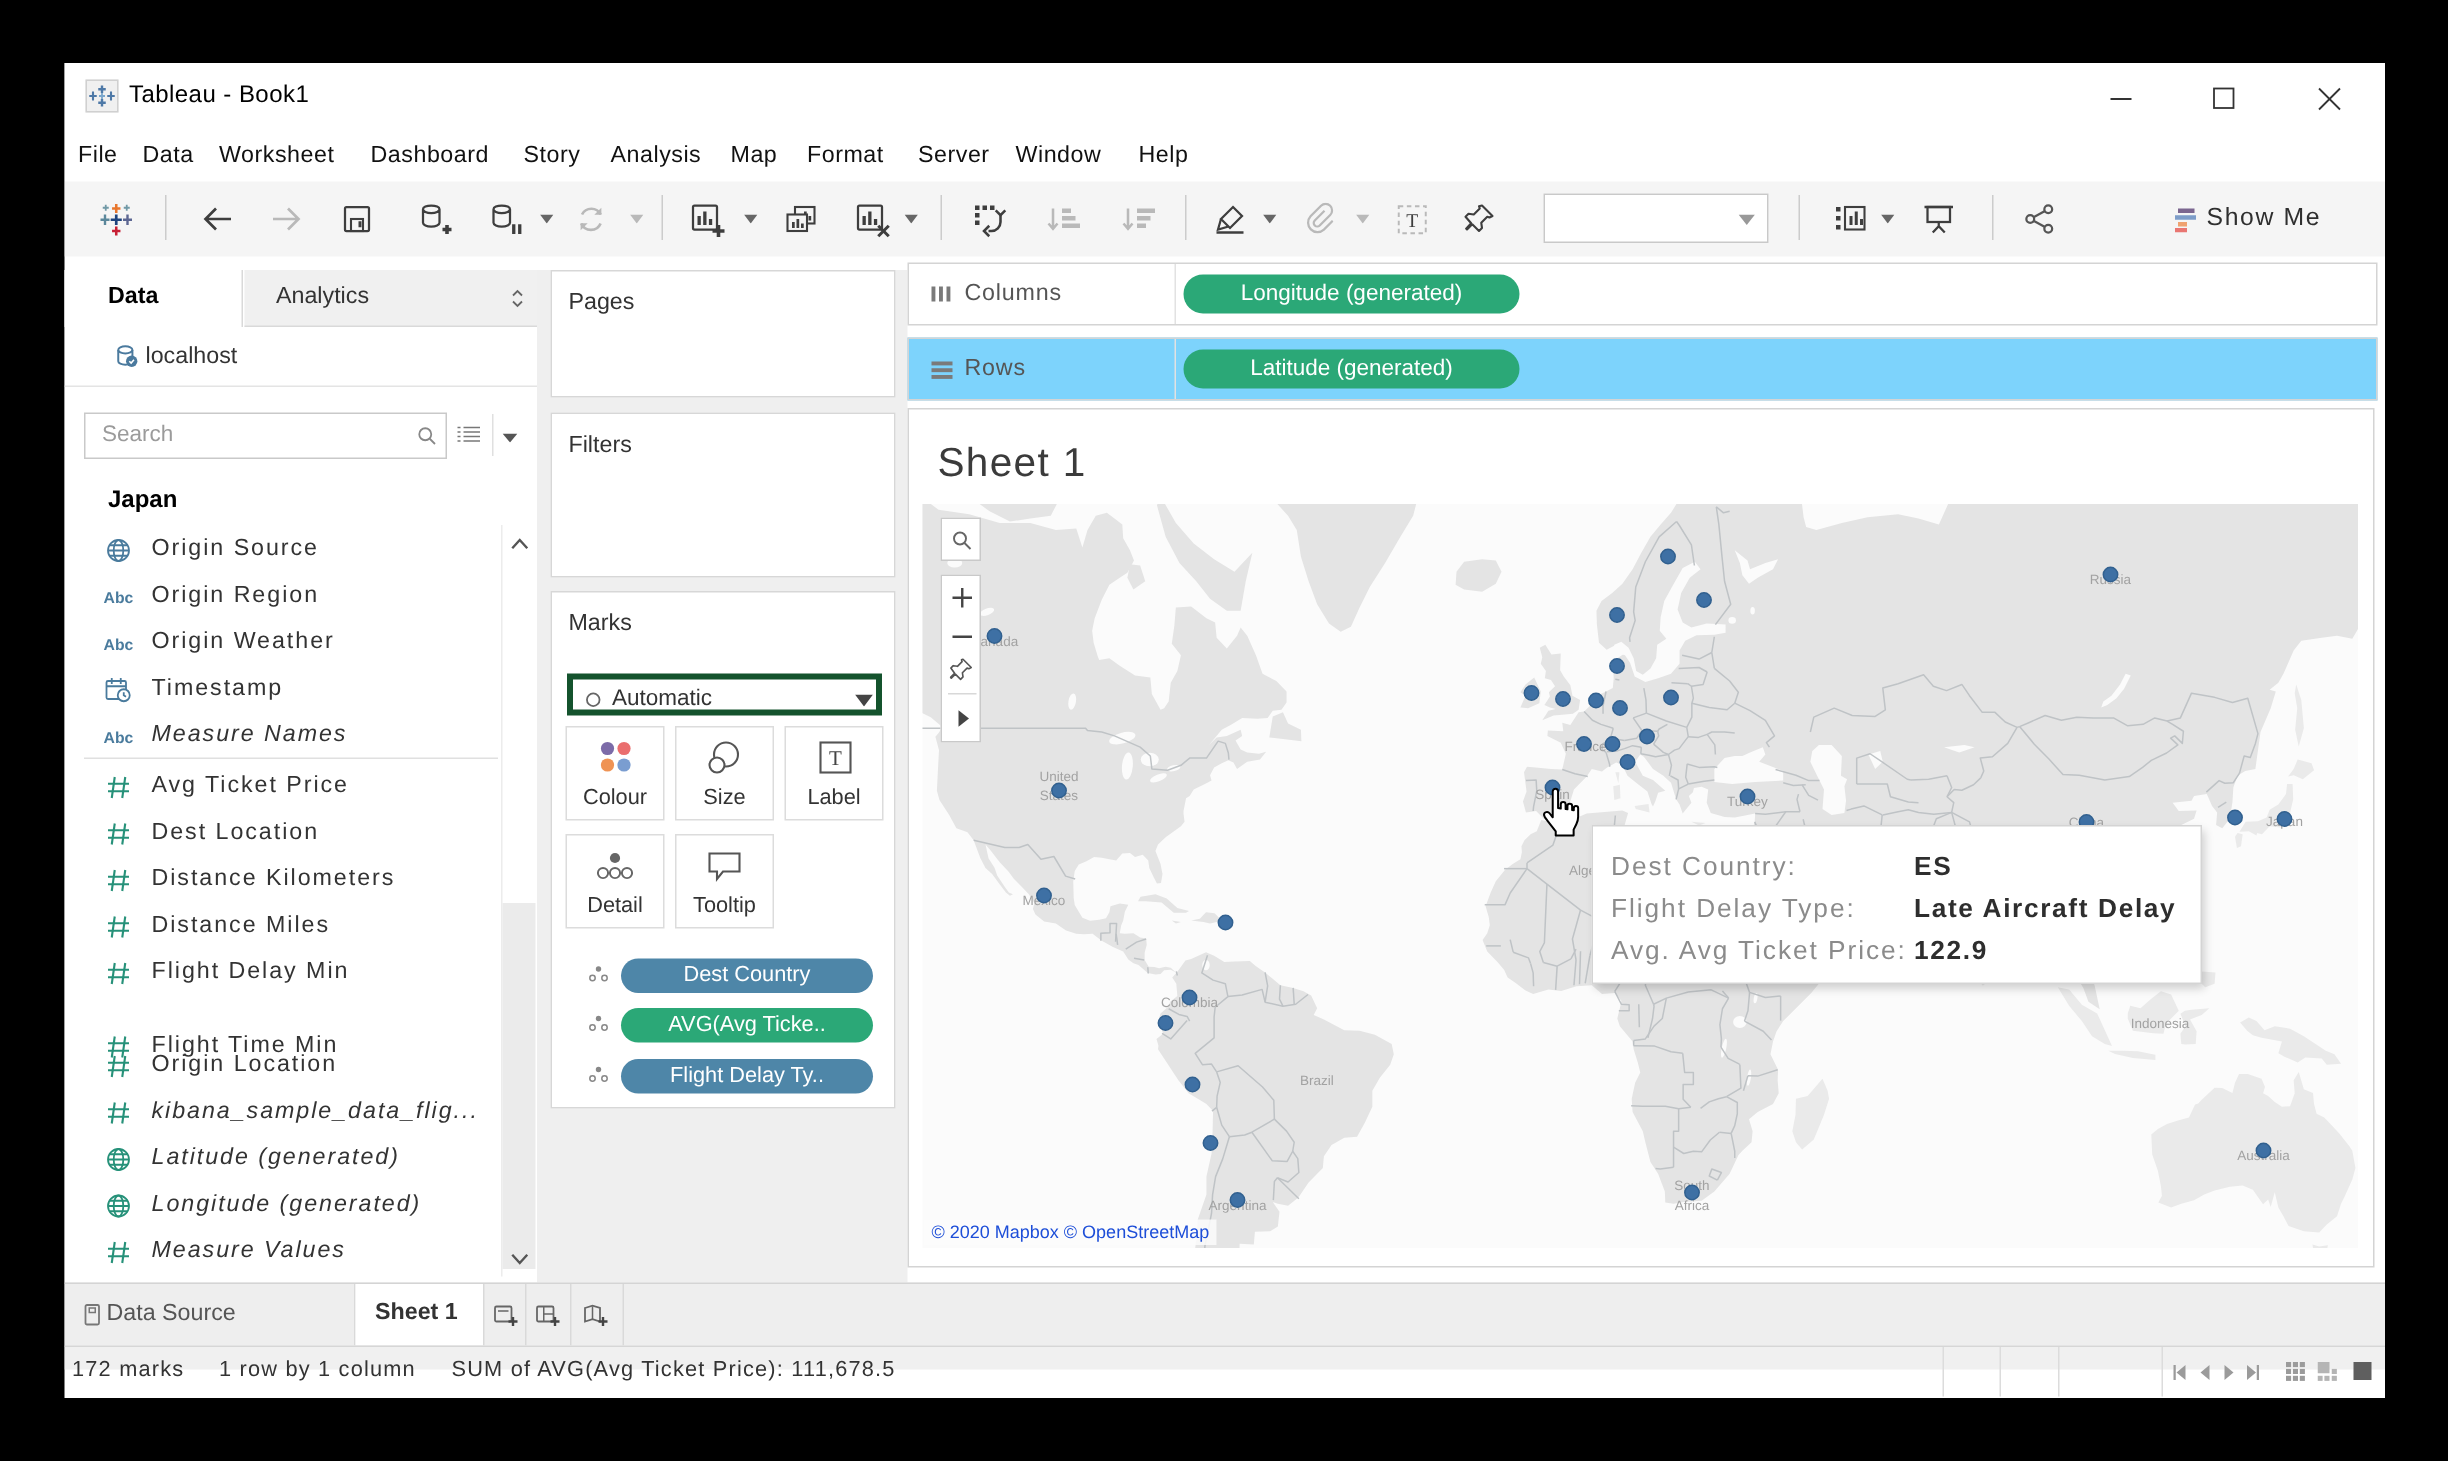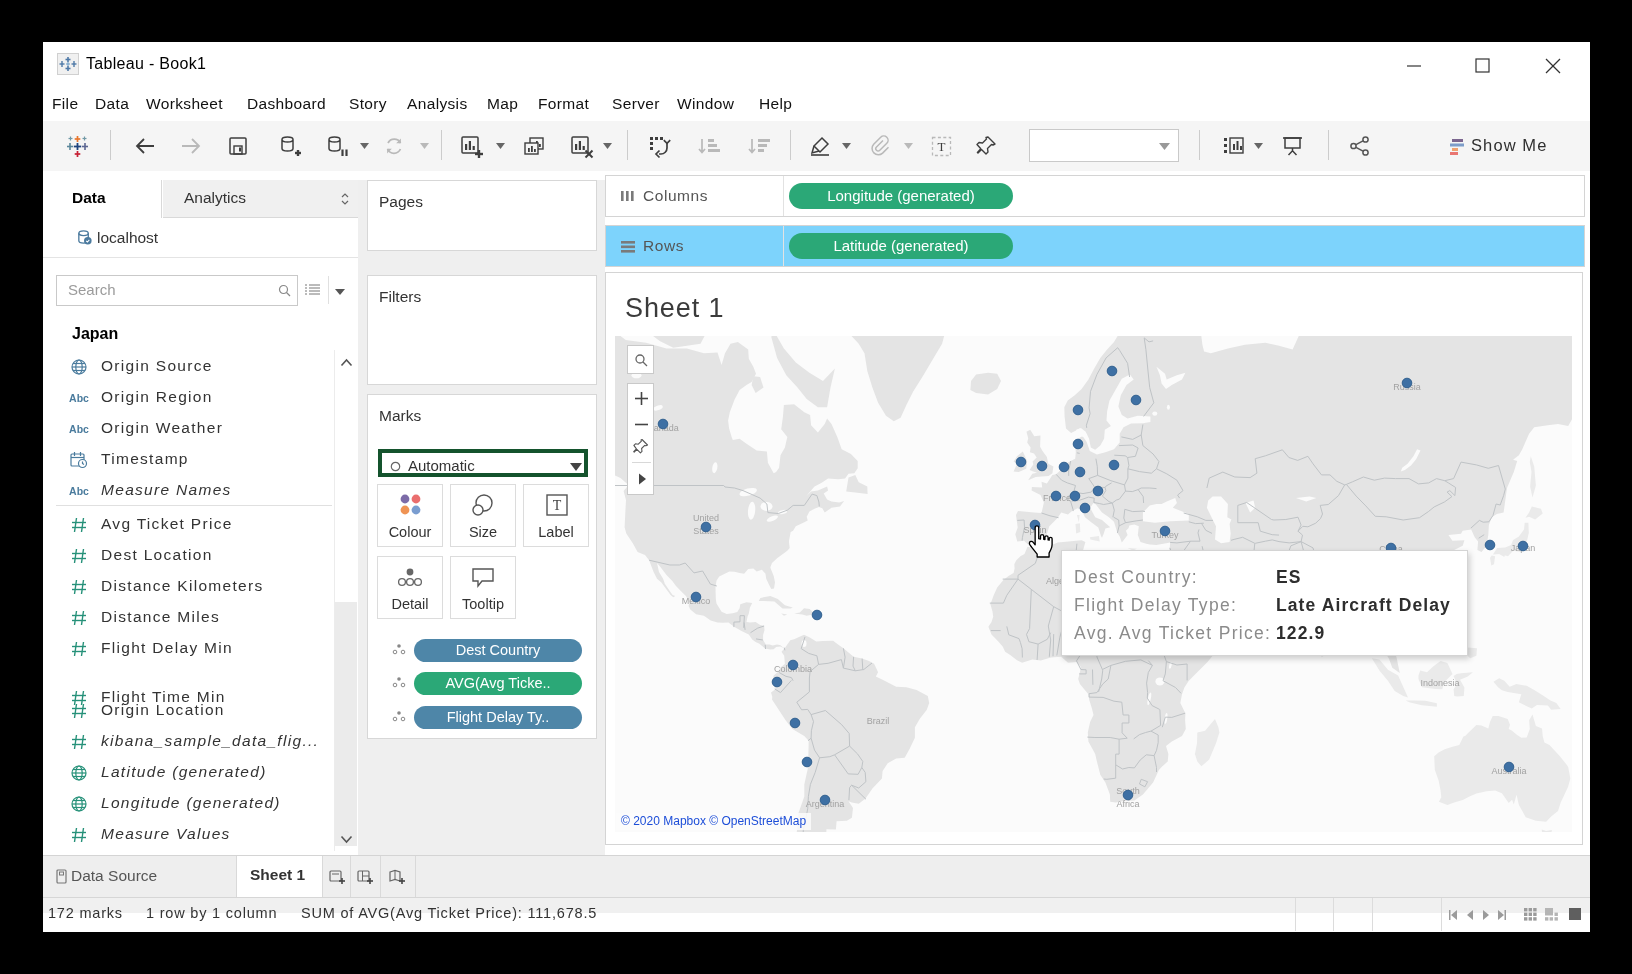--- a/index.html
+++ b/index.html
@@ -528,21 +528,21 @@
    <svg class="abs" style="left:5px;top:8px" width="13" height="9" viewBox="0 0 13 9">
           <path d="M1.5 7.5L6.5 2l5 5.5" fill="none" stroke="#555" stroke-width="1.6"></path>
         </svg>
    <div class="abs" style="left:0px;top:252px;width:22px;height:244px;background:#ebebeb"></div>
    <svg class="abs" style="left:5px;top:485px" width="13" height="9" viewBox="0 0 13 9">
           <path d="M1.5 1.5L6.5 7l5-5.5" fill="none" stroke="#555" stroke-width="1.6"></path>
         </svg>
   </div>
  </div>
  <div id="midpane">
-  <div class="card" style="left:9px;top:0px;width:230px;height:71px">
+  <div class="card" style="left:9px;top:0px;width:230px;height:85px">
         <div class="cardlbl">Pages</div>
       </div>
   <div class="card" style="left:9px;top:95px;width:230px;height:110px">
         <div class="cardlbl">Filters</div>
       </div>
   <div class="card" style="left:9px;top:214px;width:230px;height:345px">
     <div class="cardlbl">Marks</div>
     <div id="autobox">
           <svg class="abs" style="left:8px;top:8px" width="11" height="11" viewBox="0 0 11 11">
             <circle cx="5.5" cy="5.5" r="4.2" fill="none" stroke="#666" stroke-width="1.2"></circle>

